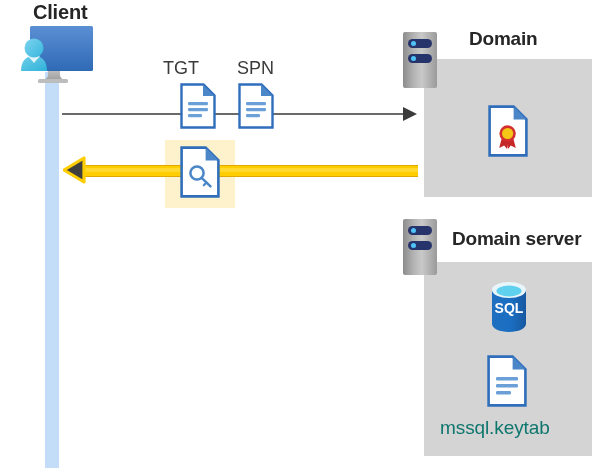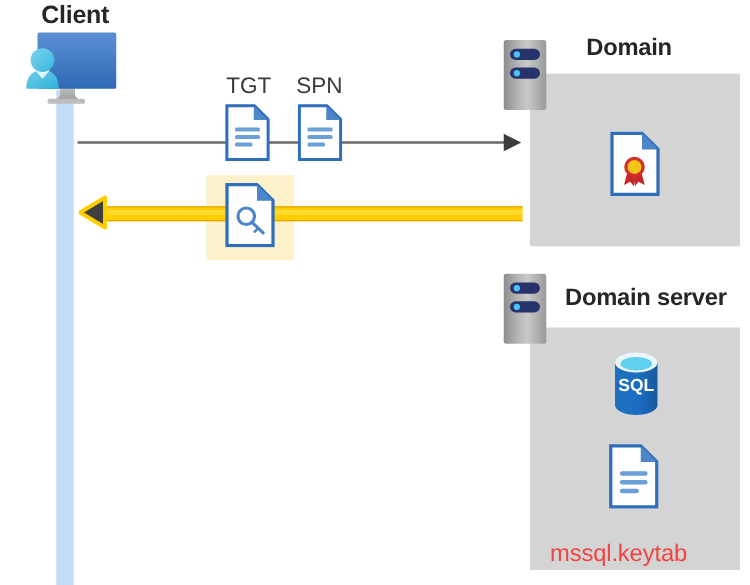--- a/index.html
+++ b/index.html
@@ -7,25 +7,25 @@
        font-family:"Liberation Sans","DejaVu Sans",sans-serif;
        -webkit-font-smoothing:antialiased;}
   .stage{position:absolute;inset:0;width:600px;height:468px;}
 
   
   .lbl{position:absolute;color:#262626;font-weight:bold;font-size:19px;
        line-height:23px;letter-spacing:-0.2px;white-space:pre-line;}
   .lbl-client{left:33px;top:1px;font-size:20px;}
   .lbl-dc{left:457px;top:4px;margin-left:12px;}
   .lbl-linux{left:452px;top:227px;}
-  .lbl-keytab{position:absolute;left:440px;top:417px;color:#ef4444;
-              font-weight:normal;font-size:19px;letter-spacing:-0.1px;margin-top:16px;}
+  .lbl-keytab{position:absolute;left:440px;top:417px;color:#0f766e;
+              font-weight:normal;font-size:19px;letter-spacing:-0.1px;}
   .lbl-doc{position:absolute;color:#3b3a39;font-weight:normal;
            font-size:18px;letter-spacing:0px;}
-  .lbl-tgt{left:181px;top:58px;text-align:center;}
+  .lbl-tgt{left:163px;top:58px;text-align:center;}
   .lbl-spn{left:237px;top:58px;}
 
   
   .panel{position:absolute;background:#d4d4d4;}
   .panel-dc{left:424px;top:59px;width:168px;height:138px;}
   .panel-linux{left:424px;top:262px;width:168px;height:194px;}
 
   
   .lifeline{position:absolute;left:45px;top:72px;width:14px;height:396px;
             background:#c3dcf8;}

